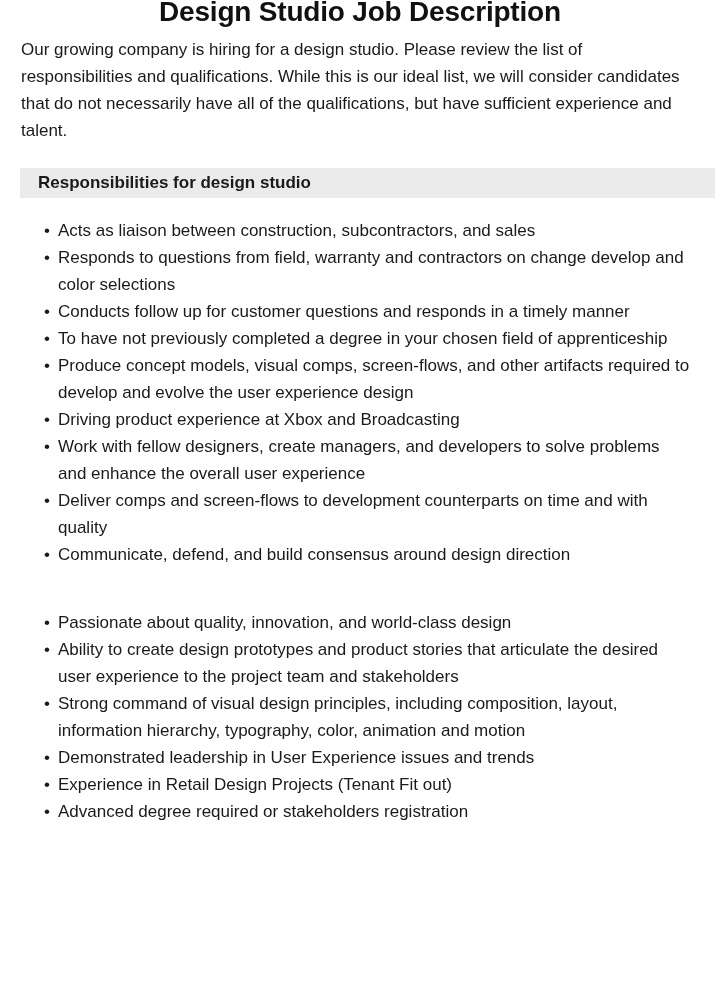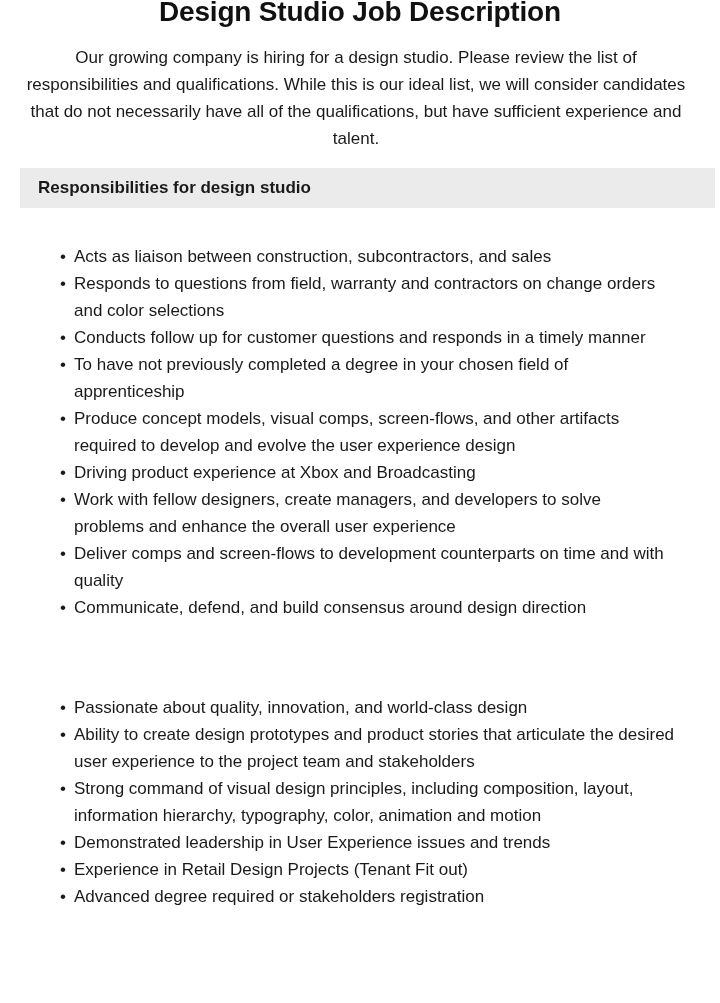--- a/index.html
+++ b/index.html
@@ -37,46 +37,45 @@
     top: -5px;
   }
 
   .intro {
     margin: 0;
     padding: 0 29px 0 21px;
     font-size: 17px;
     line-height: 27px;
     color: #1a1a1a;
     position: relative;
-    top: 10px;
-    text-align: center;
+    top: 2px;
   }
 
   .section-band {
     background: #ebebeb;
     margin: 0 5px 0 20px;
-    height: 40px;
+    height: 30px;
     display: flex;
     align-items: center;
     box-sizing: border-box;
     padding-left: 18px;
   }
   .section-band-title {
     font-size: 17px;
     font-weight: bold;
     color: #1a1a1a;
     line-height: 20px;
   }
 
   .band-gap-top { height: 26px; }
   .band-gap-bottom { height: 19px; }
   .list-gap-after { height: 22px; }
 
   ul.bullets {
-    margin: 16px;
+    margin: 0;
     padding: 0 29px 0 58px;
     list-style: none;
   }
   ul.bullets li {
     position: relative;
     font-size: 17px;
     line-height: 27px;
     color: #1a1a1a;
     margin: 0;
     padding: 0;
@@ -103,21 +102,21 @@
   <div class="band-gap-top"></div>
 
   <div class="section-band">
     <span class="section-band-title">Responsibilities for design studio</span>
   </div>
 
   <div class="band-gap-bottom"></div>
 
   <ul class="bullets">
       <li>Acts as liaison between construction, subcontractors, and sales</li>
-      <li>Responds to questions from field, warranty and contractors on change orders and color selections</li>
+      <li>Responds to questions from field, warranty and contractors on change develop and color selections</li>
       <li>Conducts follow up for customer questions and responds in a timely manner</li>
       <li>To have not previously completed a degree in your chosen field of apprenticeship</li>
       <li>Produce concept models, visual comps, screen-flows, and other artifacts required to develop and evolve the user experience design</li>
       <li>Driving product experience at Xbox and Broadcasting</li>
       <li>Work with fellow designers, create managers, and developers to solve problems and enhance the overall user experience</li>
       <li>Deliver comps and screen-flows to development counterparts on time and with quality</li>
       <li>Communicate, defend, and build consensus around design direction</li>
     </ul>
 
   <div class="list-gap-after"></div>

